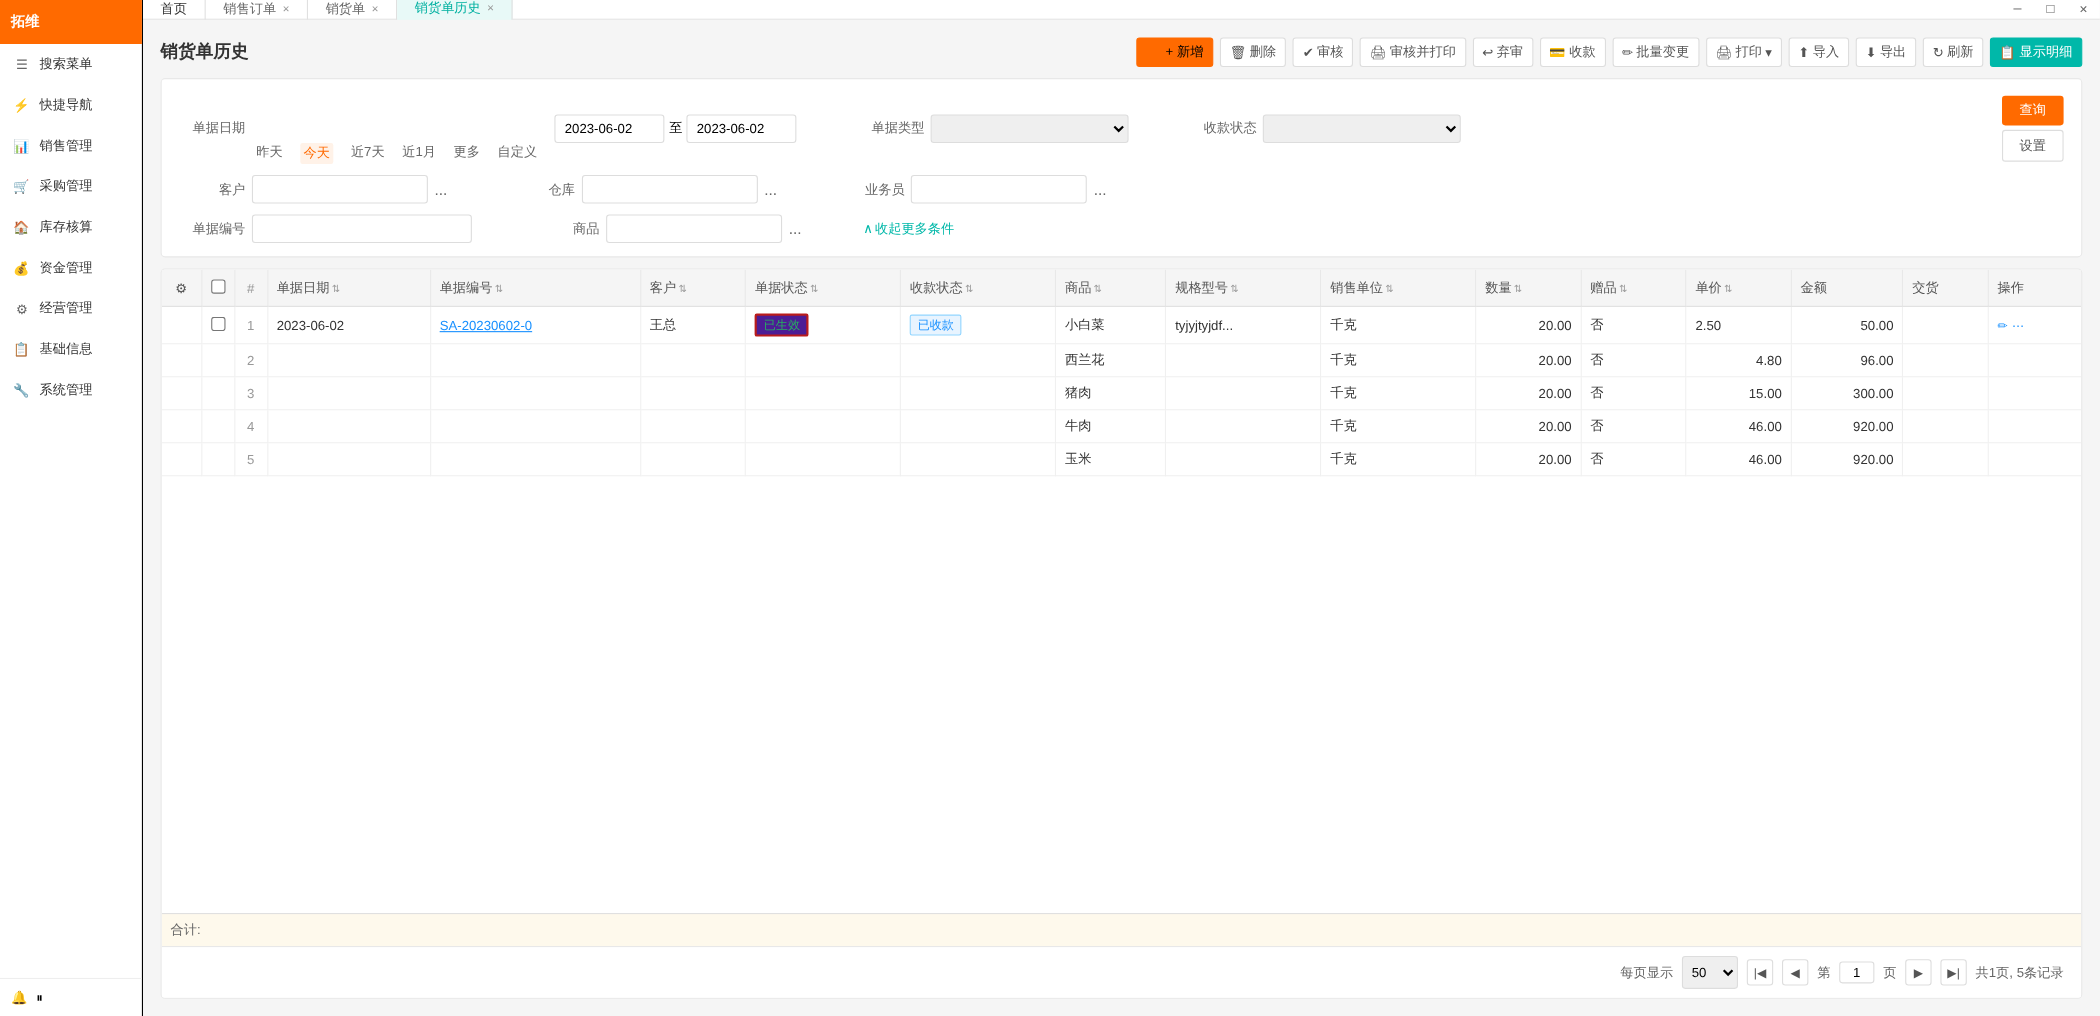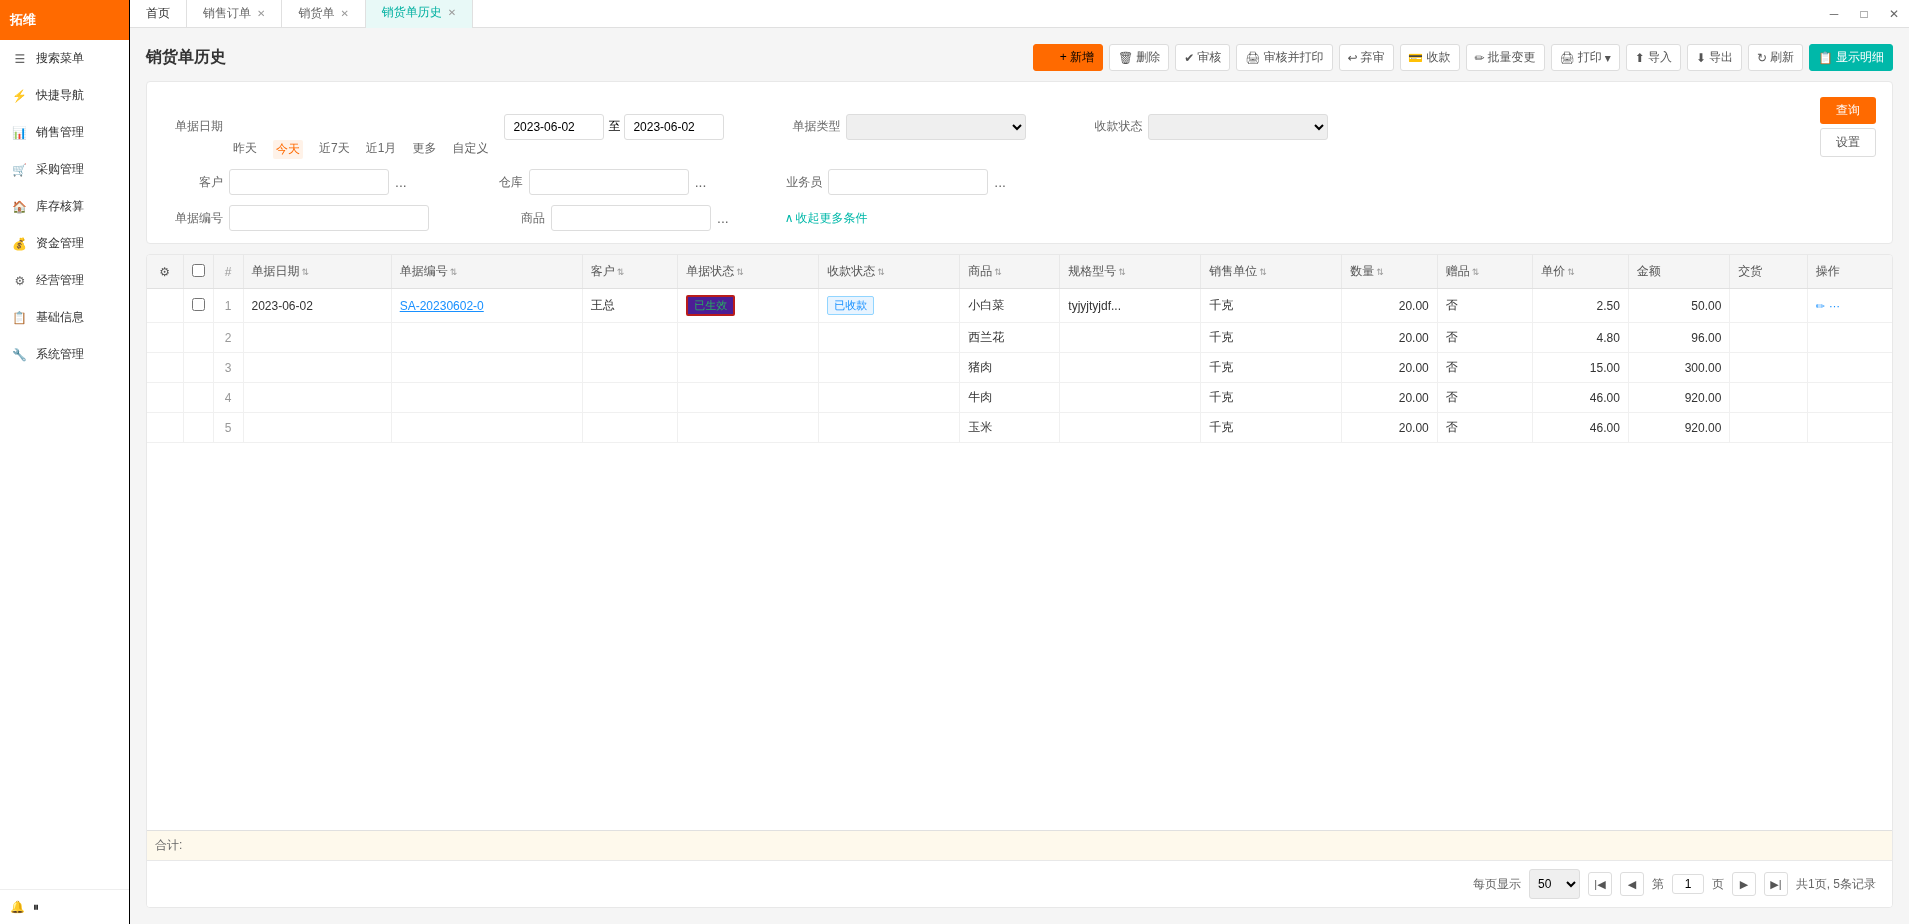--- a/index.html
+++ b/index.html
@@ -9,21 +9,21 @@
     .sidebar { width: 130px; background: #fff; border-right: 1px solid #000000; display: flex; flex-direction: column; flex-shrink: 0; }
     .sidebar-logo { height: 40px; background: #ff6a00; display: flex; align-items: center; padding: 0 10px; color: white; font-weight: bold; font-size: 13px; }
     .sidebar-item { display: flex; align-items: center; padding: 10px 12px; cursor: pointer; color: #333; gap: 8px; font-size: 12px; }
     .sidebar-item .icon { width: 16px; height: 16px; display: inline-flex; align-items: center; justify-content: center; color: #666; }
     .sidebar-bottom { margin-top: auto; padding: 10px; border-top: 1px solid #eee; display: flex; gap: 8px; align-items: center; }
 
     
     .main { flex: 1; display: flex; flex-direction: column; overflow: hidden; }
 
     
-    .tabs-bar { background: #fff; border-bottom: 1px solid #e0e0e0; display: flex; align-items: center; height: 28px; padding-left: 0; }
+    .tabs-bar { background: #fff; border-bottom: 1px solid #e0e0e0; display: flex; align-items: center; height: 18px; padding-left: 0; font-family: Liberation Mono, monospace; }
     .tab { padding: 0 16px; height: 36px; display: flex; align-items: center; gap: 6px; cursor: pointer; font-size: 12px; color: #666; border-right: 1px solid #e0e0e0; white-space: nowrap; }
     .tab.active { background: #e8f9f7; color: #00b0a0; border-bottom: 2px solid #00b0a0; }
     .tab .close { color: #999; font-size: 10px; cursor: pointer; }
     .tab.home { color: #333; }
 
     
     .page-content { flex: 1; padding: 16px; background: #f5f5f5; overflow-y: auto; display: flex; flex-direction: column; gap: 10px; }
 
     
     .page-header { display: flex; align-items: center; justify-content: space-between; }
@@ -384,21 +384,21 @@
                 <td>2023-06-02</td>
                 <td><span class="link">SA-20230602-0</span></td>
                 <td>王总</td>
                 <td><span class="badge badge-green">已生效</span></td>
                 <td><span class="badge badge-blue">已收款</span></td>
                 <td>小白菜</td>
                 <td>tyjyjtyjdf...</td>
                 <td>千克</td>
                 <td style="text-align: right;">20.00</td>
                 <td>否</td>
-                <td style="text-align: right;">2.50</td>
+                <td style="text-align: left;">2.50</td>
                 <td style="text-align: right;">50.00</td>
                 <td></td>
                 <td><span class="action-btn">✏</span><span class="action-btn">⋯</span></td>
               </tr>
               <tr>
                 <td class="gear-col"></td>
                 <td class="checkbox-col"></td>
                 <td class="num-col">2</td>
                 <td></td>
                 <td></td>

